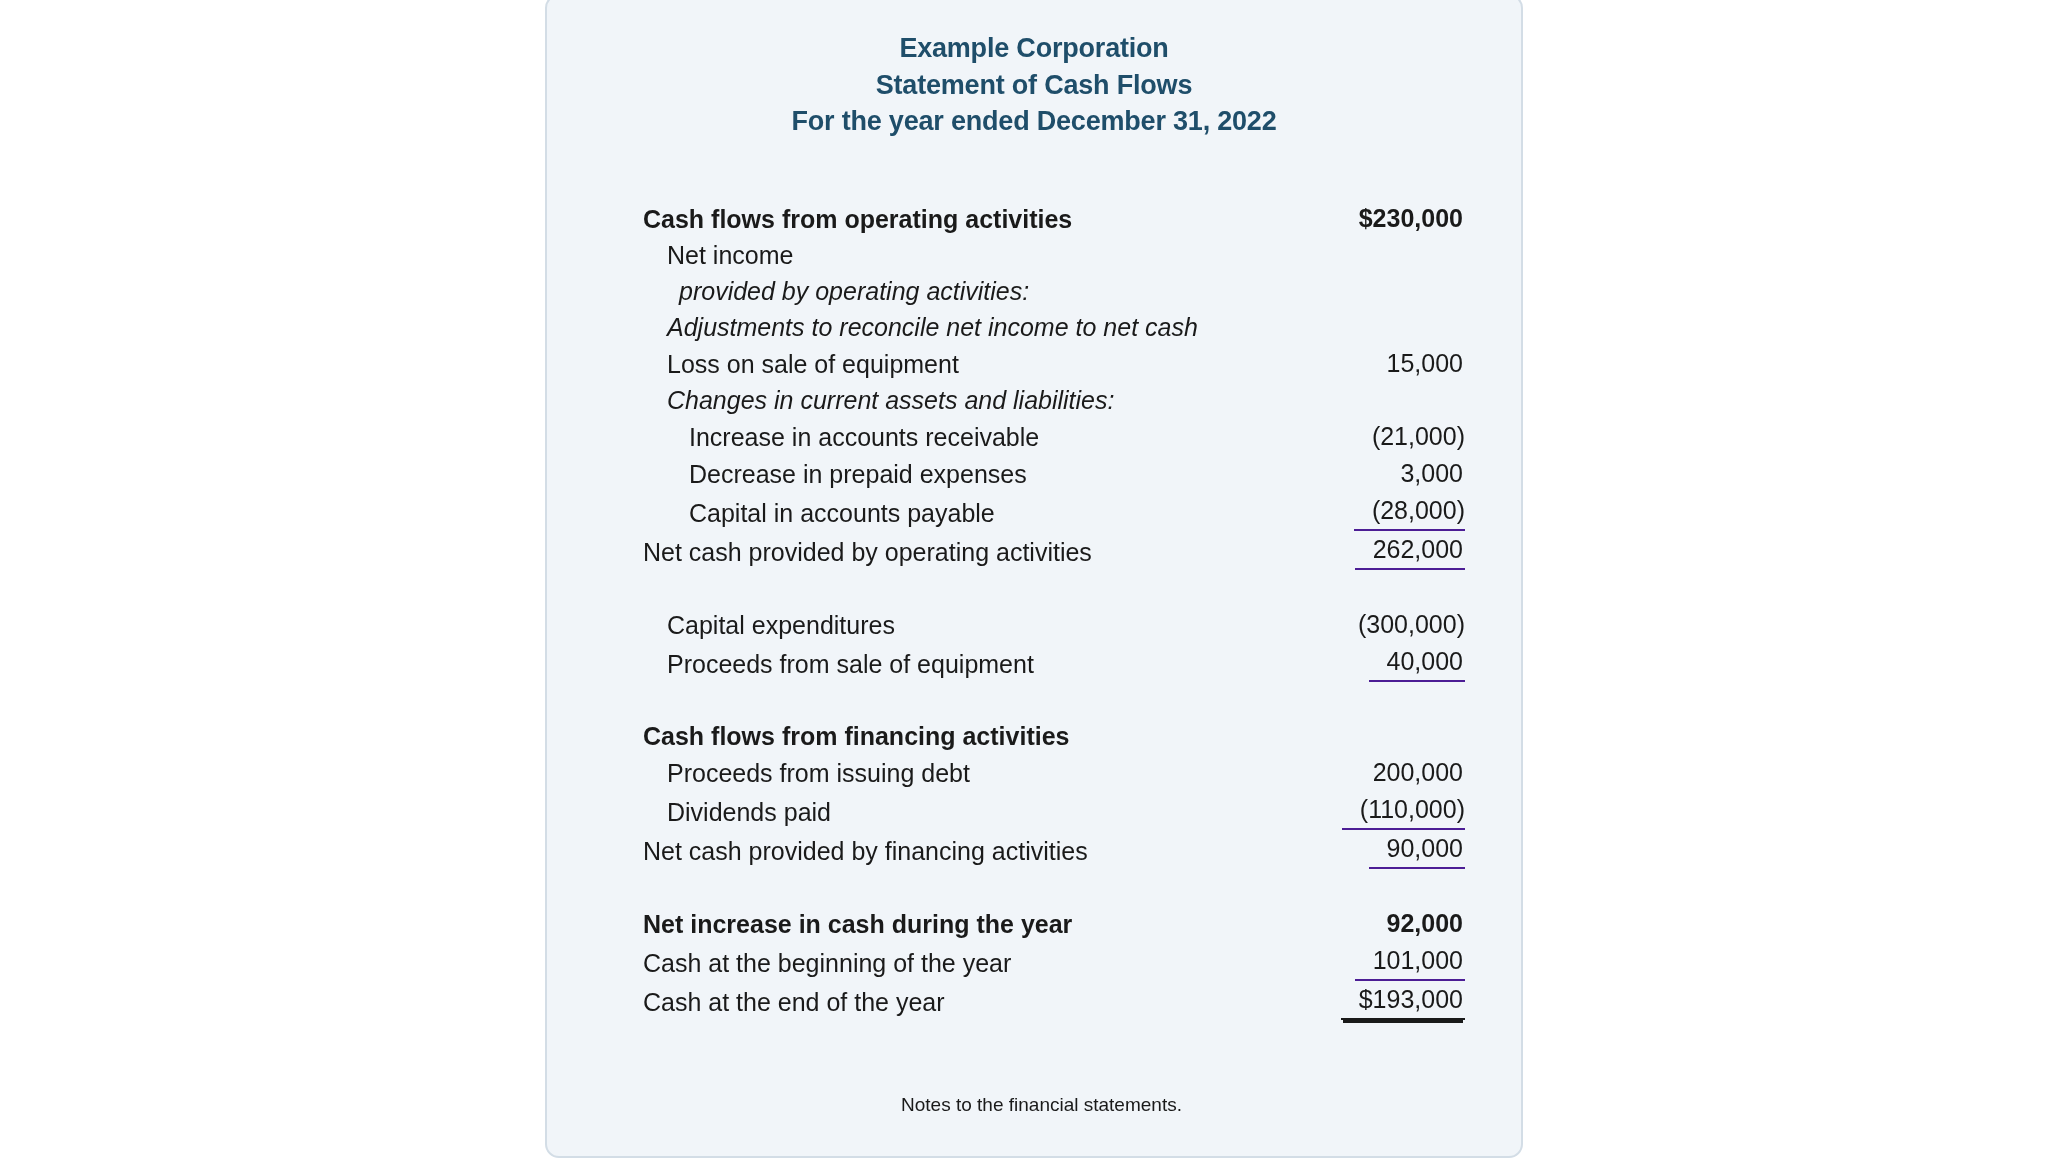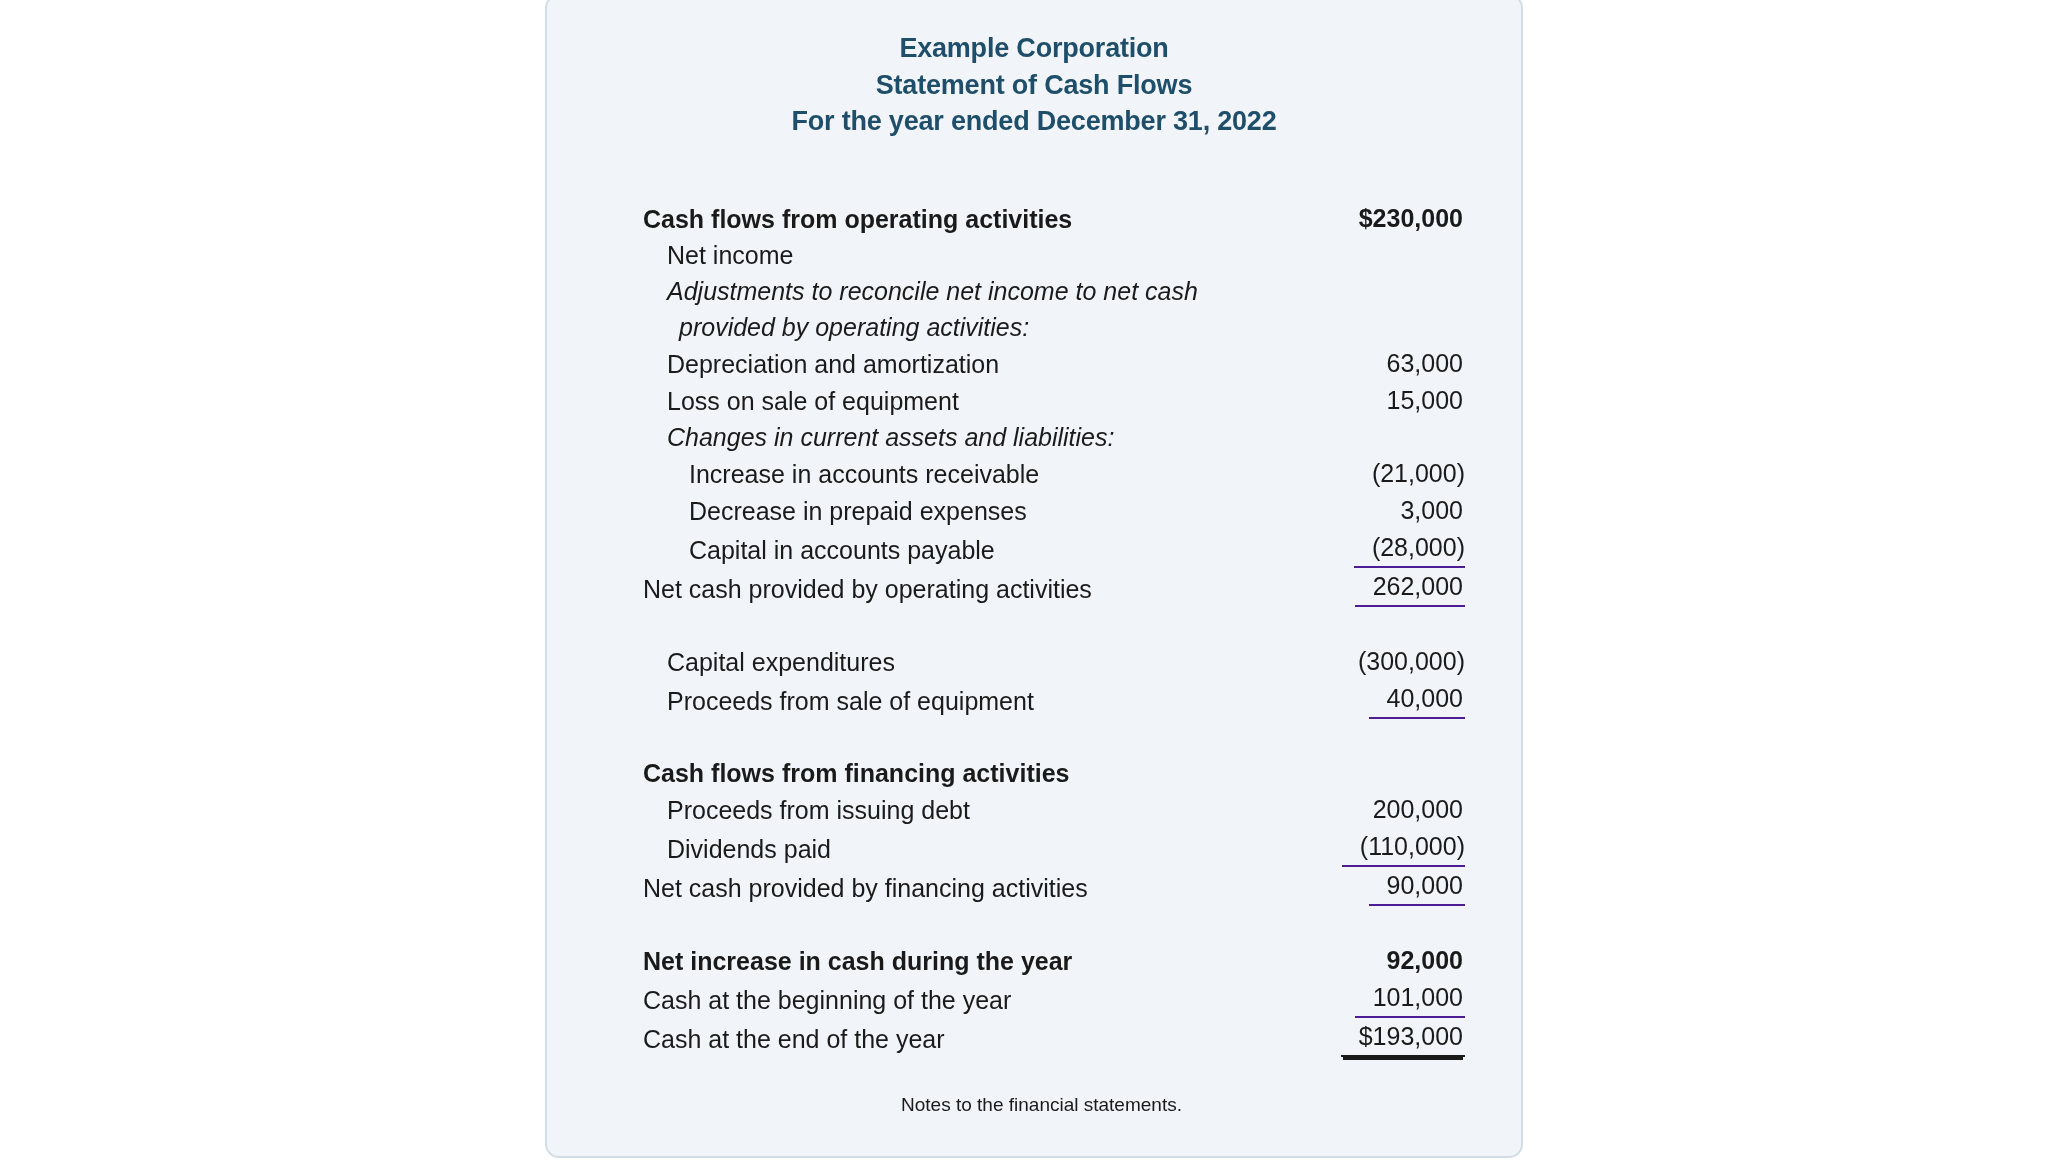--- a/index.html
+++ b/index.html
@@ -124,30 +124,26 @@
       <tbody id="stmt-body">
           <tr>
             <td class="label ind0 bold">Cash flows from operating activities</td>
             <td class="amount bold"><span class="num">$230,000</span></td>
           </tr>
           <tr>
             <td class="label ind1">Net income</td>
             <td class="amount"><span class="num" style="border-top: none; border-bottom: none; box-shadow: none;"></span></td>
           </tr>
           <tr>
+            <td class="label ind2 ital">provided by operating activities:</td>
+            <td class="amount"><span class="num" style="border-top: none; border-bottom: none; box-shadow: none;"></span></td>
+          </tr>
+          <tr>
             <td class="label ind1 ital">Adjustments to reconcile net income to net cash</td>
             <td class="amount"><span class="num" style="border-top: none; border-bottom: none; box-shadow: none;"></span></td>
-          </tr>
-          <tr>
-            <td class="label ind2 ital">provided by operating activities:</td>
-            <td class="amount"><span class="num" style="border-top: none; border-bottom: none; box-shadow: none;"></span></td>
-          </tr>
-          <tr>
-            <td class="label ind1">Depreciation and amortization</td>
-            <td class="amount"><span class="num">63,000</span></td>
           </tr>
           <tr>
             <td class="label ind1">Loss on sale of equipment</td>
             <td class="amount"><span class="num">15,000</span></td>
           </tr>
           <tr>
             <td class="label ind1 ital">Changes in current assets and liabilities:</td>
             <td class="amount"><span class="num" style="border-top: none; border-bottom: none; box-shadow: none;"></span></td>
           </tr>
           <tr>

